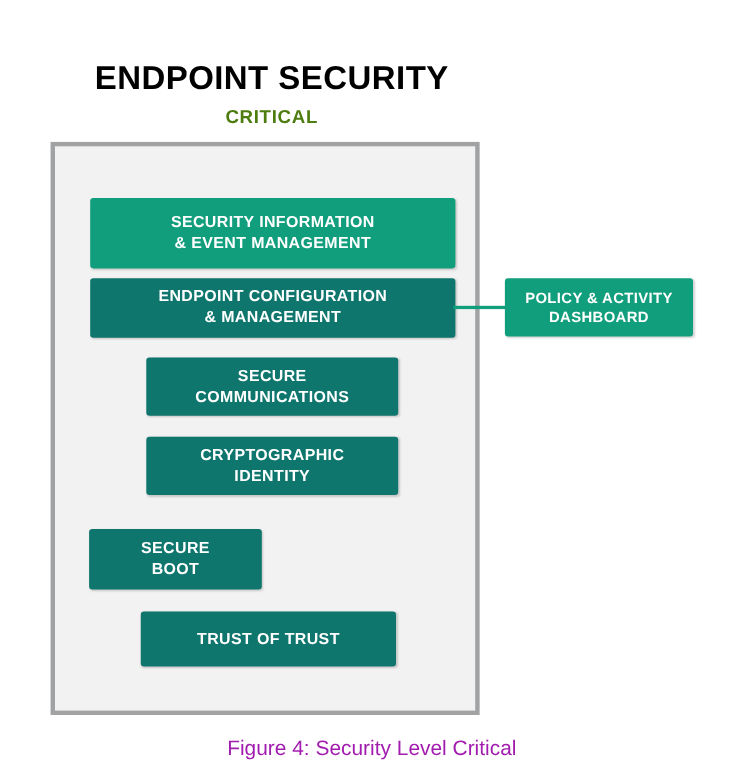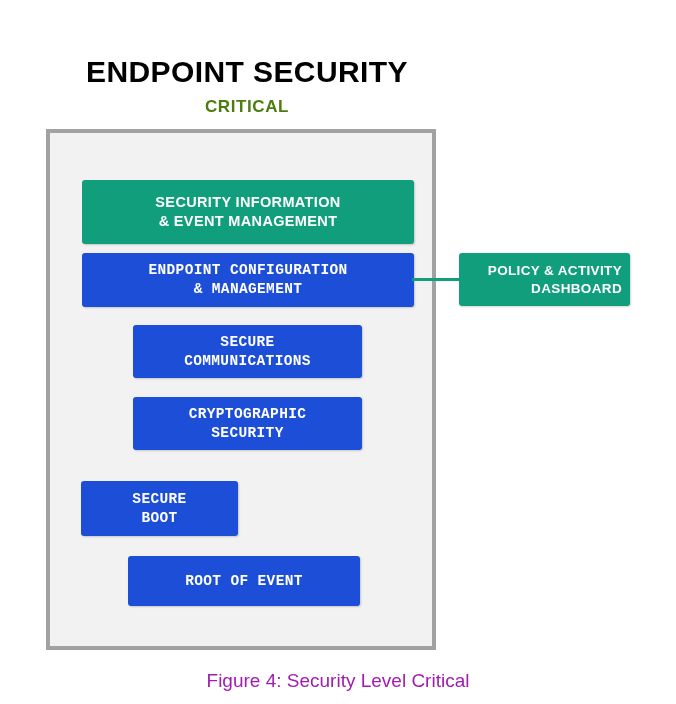--- a/index.html
+++ b/index.html
@@ -75,26 +75,26 @@
     text-align: center;
     display: flex;
     align-items: center;
     justify-content: center;
     padding: 2px 8px;
     box-shadow: 1px 1px 2px rgba(0,0,0,0.18);
   }
   .blk span { display: block; width: 100%; white-space: pre-line; }
 
   .blk-green { background: #119e7c; }
-  .blk-blue  { background: #1d4ed8; font-family: Liberation Mono, monospace; }
+  .blk-blue  { background: #0f766e; }
 
   
   .b-siem        { left: 82px;  top: 155px; width: 332px; height: 64px; }
   .b-endpoint-cfg{ left: 82px;  top: 228px; width: 332px; height: 54px; }
-  .b-dashboard   { left: 459px; top: 228px; width: 171px; height: 53px; font-size: 13.5px; text-align: right; }
+  .b-dashboard   { left: 459px; top: 228px; width: 171px; height: 53px; font-size: 13.5px; }
   .b-secure-comm { left: 133px; top: 300px; width: 229px; height: 53px; }
   .b-crypto      { left: 133px; top: 372px; width: 229px; height: 53px; }
   .b-secure-boot { left: 81px;  top: 456px; width: 157px; height: 55px; }
   .b-endpoint-id { left: 258px; top: 456px; width: 156px; height: 55px; }
   .b-root-trust  { left: 128px; top: 531px; width: 232px; height: 50px; }
 
   
   .connector {
     position: absolute;
     left: 412px;
@@ -144,28 +144,28 @@
 DASHBOARD</span>
   </div>
 
   <div class="blk blk-blue b-secure-comm">
     <span>SECURE
 COMMUNICATIONS</span>
   </div>
 
   <div class="blk blk-blue b-crypto">
     <span>CRYPTOGRAPHIC
-SECURITY</span>
+IDENTITY</span>
   </div>
 
   <div class="blk blk-blue b-secure-boot">
     <span>SECURE
 BOOT</span>
   </div>
 
 
   <div class="blk blk-blue b-root-trust">
-    <span>ROOT OF EVENT</span>
+    <span>TRUST OF TRUST</span>
   </div>
 
   <div class="caption">Figure 4: Security Level Critical</div>
 
 </div>
 
 </body></html>

